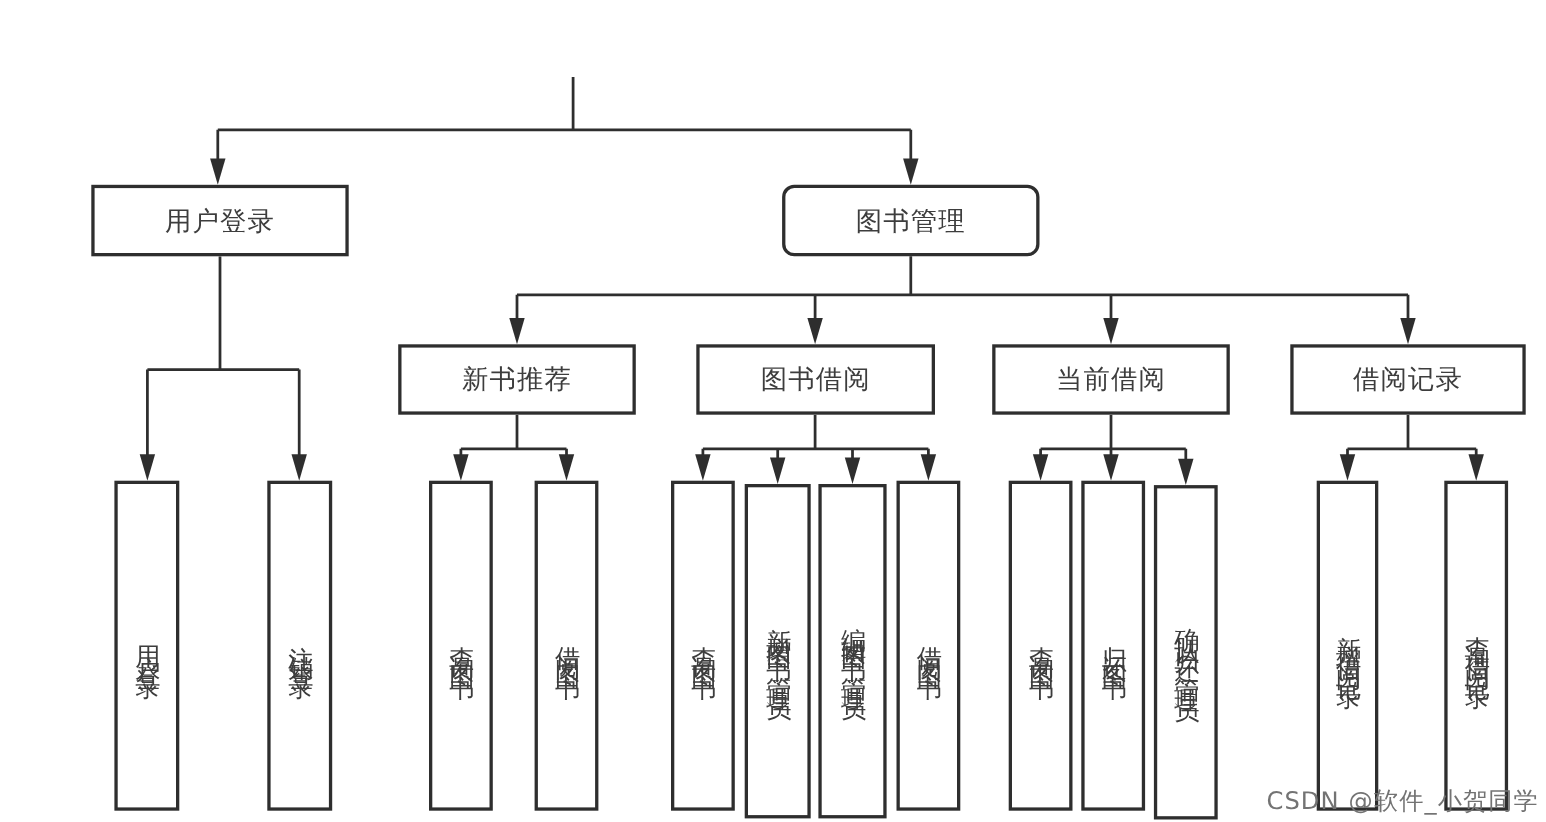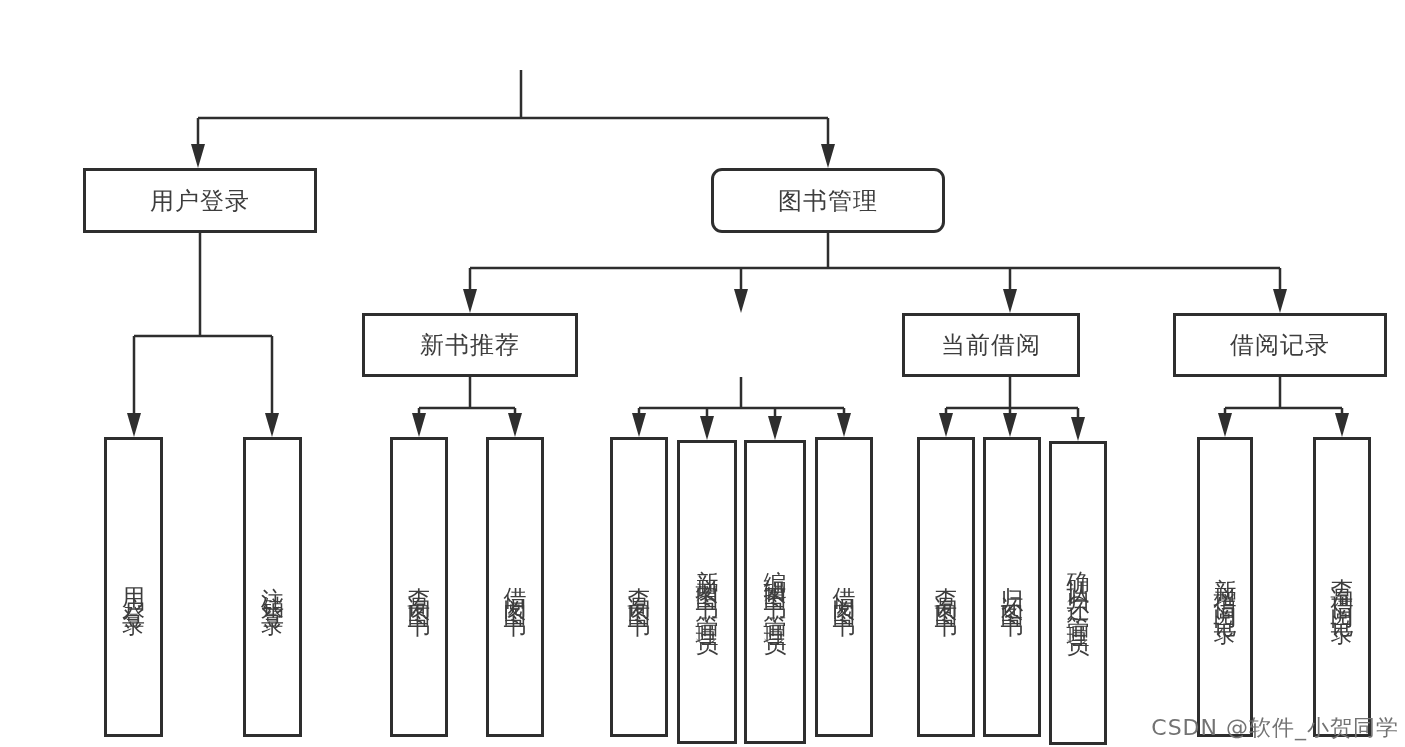--- a/index.html
+++ b/index.html
@@ -46,21 +46,21 @@
     top: 437px;
     height: 300px;
     line-height: 1;
   }
   
   #n-root        { left: 16px;   top: 13px;  width: 1006px; height: 57px; }
   #n-user-login  { left: 83px;   top: 168px; width: 234px;  height: 65px; }
   #n-book-mgmt   { left: 711px;  top: 168px; width: 234px;  height: 65px; border-radius: 11px; }
   #n-new-book    { left: 362px;  top: 313px; width: 216px;  height: 64px; }
   #n-book-borrow { left: 633px;  top: 313px; width: 217px;  height: 64px; }
-  #n-current     { left: 902px;  top: 313px; width: 178px;  height: 64px; }
+  #n-current     { left: 902px;  top: 313px; width: 216px;  height: 64px; }
   #n-record      { left: 1173px; top: 313px; width: 214px;  height: 64px; }
   
   #l-user-login  { left: 104px;  width: 59px; }
   #l-logout      { left: 243px;  width: 59px; }
   #l-nb-query    { left: 390px;  width: 58px; }
   #l-nb-borrow   { left: 486px;  width: 58px; }
   #l-bb-query    { left: 610px;  width: 58px; }
   #l-bb-add      { left: 677px;  top: 440px; width: 60px; height: 304px; }
   #l-bb-edit     { left: 744px;  top: 440px; width: 62px; height: 304px; }
   #l-bb-borrow   { left: 815px;  width: 58px; }
@@ -126,20 +126,21 @@
       <polygon points="1225,437 1218,413 1232,413"></polygon>
       <polygon points="1342,437 1335,413 1349,413"></polygon>
     </g>
   </svg>
 
 
   <div class="node" id="n-user-login">用户登录</div>
   <div class="node" id="n-book-mgmt">图书管理</div>
 
   <div class="node" id="n-new-book">新书推荐</div>
+  <div class="node" id="n-book-borrow">图书借阅</div>
   <div class="node" id="n-current">当前借阅</div>
   <div class="node" id="n-record">借阅记录</div>
 
   <div class="node v-node" id="l-user-login">用户登录</div>
   <div class="node v-node" id="l-logout">注销登录</div>
 
   <div class="node v-node" id="l-nb-query">查询图书</div>
   <div class="node v-node" id="l-nb-borrow">借阅图书</div>
 
   <div class="node v-node" id="l-bb-query">查询图书</div>

